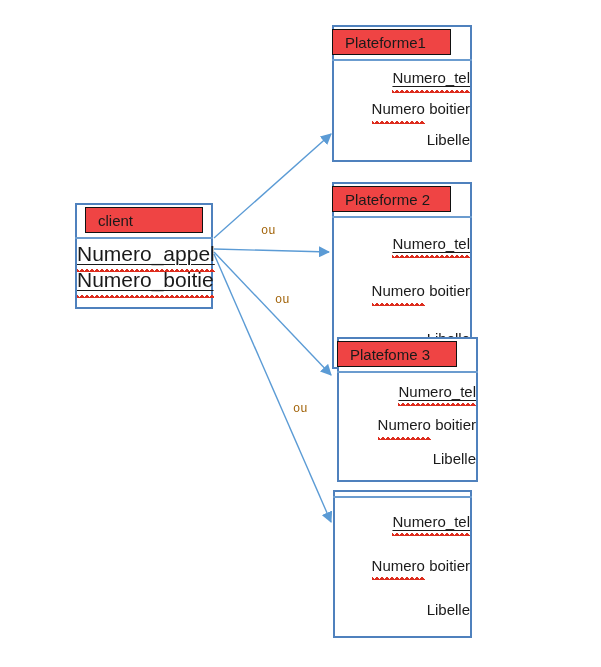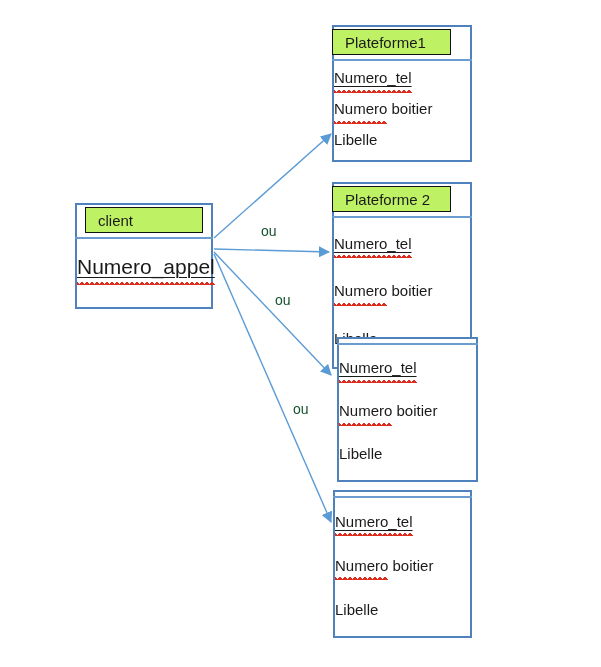--- a/index.html
+++ b/index.html
@@ -11,33 +11,33 @@
   .connector{stroke:#5b9bd5;stroke-width:1.4px;fill:none;}
   .arrowhead{fill:#5b9bd5;}
 
   .entity{
     position:absolute;z-index:2;box-sizing:border-box;
     border:2px solid #4f81bd;background:#ffffff;
     display:flex;flex-direction:column;
   }
   .title-box{
     box-sizing:border-box;flex:0 0 auto;height:26px;
-    border:1.5px solid #111111;background:#bef264;
+    border:1.5px solid #111111;background:#ef4444;
     display:flex;align-items:center;padding-left:12px;
     margin:2px 19px 0 -2px;
     font-size:15px;
   }
   .client .title-box{margin-left:8px;margin-right:8px;}
   .separator{
     flex:0 0 auto;height:4px;margin:0 -2px;
     border-bottom:2px solid #6b9ccf;
   }
   .fields{
     flex:1;display:flex;flex-direction:column;justify-content:space-around;
-    text-align:left;font-size:15px;padding:2px 0 4px;
+    text-align:right;font-size:15px;padding:2px 0 4px;
   }
   .client .fields{padding-bottom:14px;font-size:21px;}
   .field{line-height:1.1;}
 
   .u{
     text-decoration:underline;
     text-decoration-thickness:1px;
     text-decoration-color:#1a1a1a;
     text-underline-offset:3px;
   }
@@ -47,21 +47,21 @@
     background:
       linear-gradient(45deg,  #dd2c1d 40%, transparent 41%),
       linear-gradient(315deg, #dd2c1d 40%, transparent 41%);
     background-size:5px 3px;
     background-repeat:repeat-x;
     background-position:0 100%;
   }
 
   .ou-label{
     position:absolute;z-index:3;background:#ffffff;
-    padding:0 3px;font-size:14px;line-height:18px;color:#14532d;
+    padding:0 3px;font-size:12px;line-height:18px;color:#a16207;font-family:Liberation Mono, monospace;
   }
 </style>
 </head>
 <body>
 
 <div id="canvas">
 
   <svg class="connectors" width="601" height="667">
     <defs>
       <marker id="ah" viewBox="0 0 10 10" refX="9" refY="5" markerWidth="8" markerHeight="8" orient="auto">
@@ -75,20 +75,23 @@
   </svg>
 
   <div class="entity client" style="left:75px;top:203px;width:138px;height:106px">
     <div class="title-box">
       <span>client</span>
     </div>
     <div class="separator"></div>
     <div class="fields">
       <div class="field">
         <span class="u wavy">Numero_appel</span>
+      </div>
+      <div class="field">
+        <span class="u wavy">Numero_boitie</span>
       </div>
     </div>
   </div>
 
   <div class="entity" style="left:332px;top:25px;width:140px;height:137px">
     <div class="title-box">
       <span>Plateforme1</span>
     </div>
     <div class="separator"></div>
     <div class="fields">
@@ -116,20 +119,23 @@
       <div class="field">
         <span class="wavy">Numero</span><span> boitier</span>
       </div>
       <div class="field">
         <span>Libelle</span>
       </div>
     </div>
   </div>
 
   <div class="entity" style="left:337px;top:337px;width:141px;height:145px">
+    <div class="title-box">
+      <span>Platefome 3</span>
+    </div>
     <div class="separator"></div>
     <div class="fields">
       <div class="field">
         <span class="u wavy">Numero_tel</span>
       </div>
       <div class="field">
         <span class="wavy">Numero</span><span> boitier</span>
       </div>
       <div class="field">
         <span>Libelle</span>

